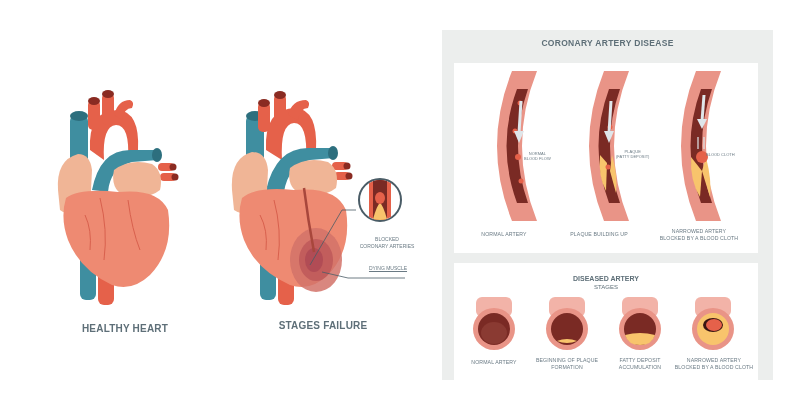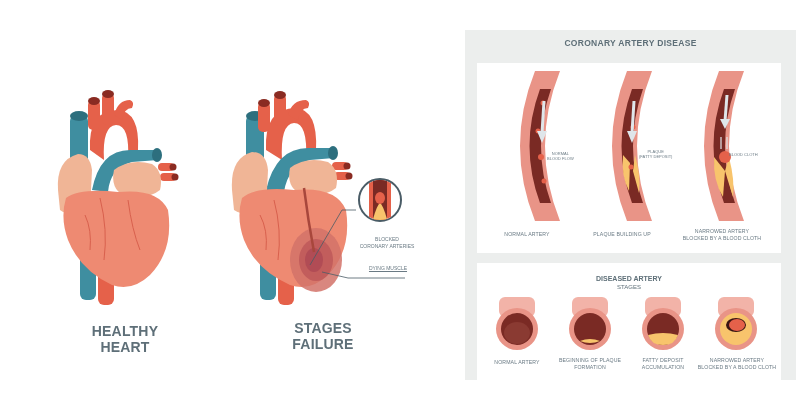--- a/index.html
+++ b/index.html
@@ -1,20 +1,20 @@
 <!DOCTYPE html>
 <html><head>
 <meta charset="utf-8">
 <style>
   * { margin:0; padding:0; box-sizing:border-box; }
   html, body { width:800px; height:410px; background:#ffffff; overflow:hidden; }
   body { position:relative; font-family:"Liberation Sans", sans-serif; }
   .heart-wrap { position:absolute; }
-  .caption { position:absolute; font-weight:bold; color:#5e6f78; font-size:14px; letter-spacing:0.2px; text-align:center; }
-  .panel { position:absolute; left:465px; top:30px; width:331px; height:350px; background:#eceeed;padding-left:19px; }
+  .caption { position:absolute; font-weight:bold; color:#5e6f78; font-size:10px; letter-spacing:0.2px; text-align:center; }
+  .panel { position:absolute; left:442px; top:30px; width:331px; height:350px; background:#eceeed;padding-left:19px; }
   .panel-title { position:absolute; left:0; top:8px; width:100%; text-align:center; font-weight:bold; font-size:8.5px; color:#5e6f78; letter-spacing:0.3px; }
   .card { position:absolute; background:#ffffff; }
   .card1 { left:12px; top:33px; width:304px; height:190px; }
   .card2 { left:12px; top:233px; width:304px; height:117px; }
   .small-label { position:absolute; font-size:5.2px; color:#6a7a84; text-align:center; line-height:7px; letter-spacing:0.1px; }
   .tiny-label { position:absolute; font-size:4px; color:#6a7a84; line-height:5px; }
   .annot { position:absolute; font-size:5px; color:#6a7a84; text-align:center; line-height:6.5px; }
   .stages-title { position:absolute; width:100%; text-align:center; top:12px; font-weight:bold; font-size:7px; color:#5e6f78; }
   .stages-sub { position:absolute; width:100%; text-align:center; top:21px; font-size:6px; color:#5e6f78; }
   svg { position:absolute; overflow:visible; }

